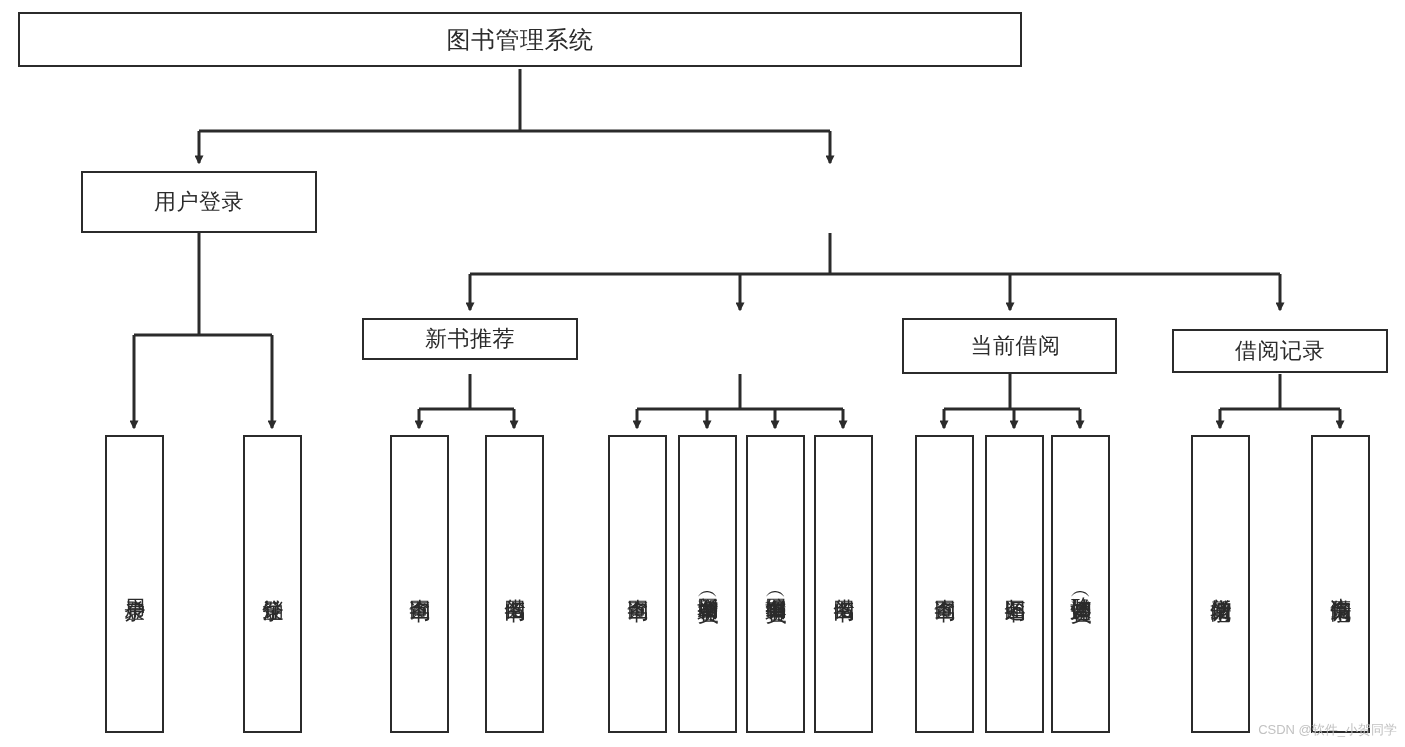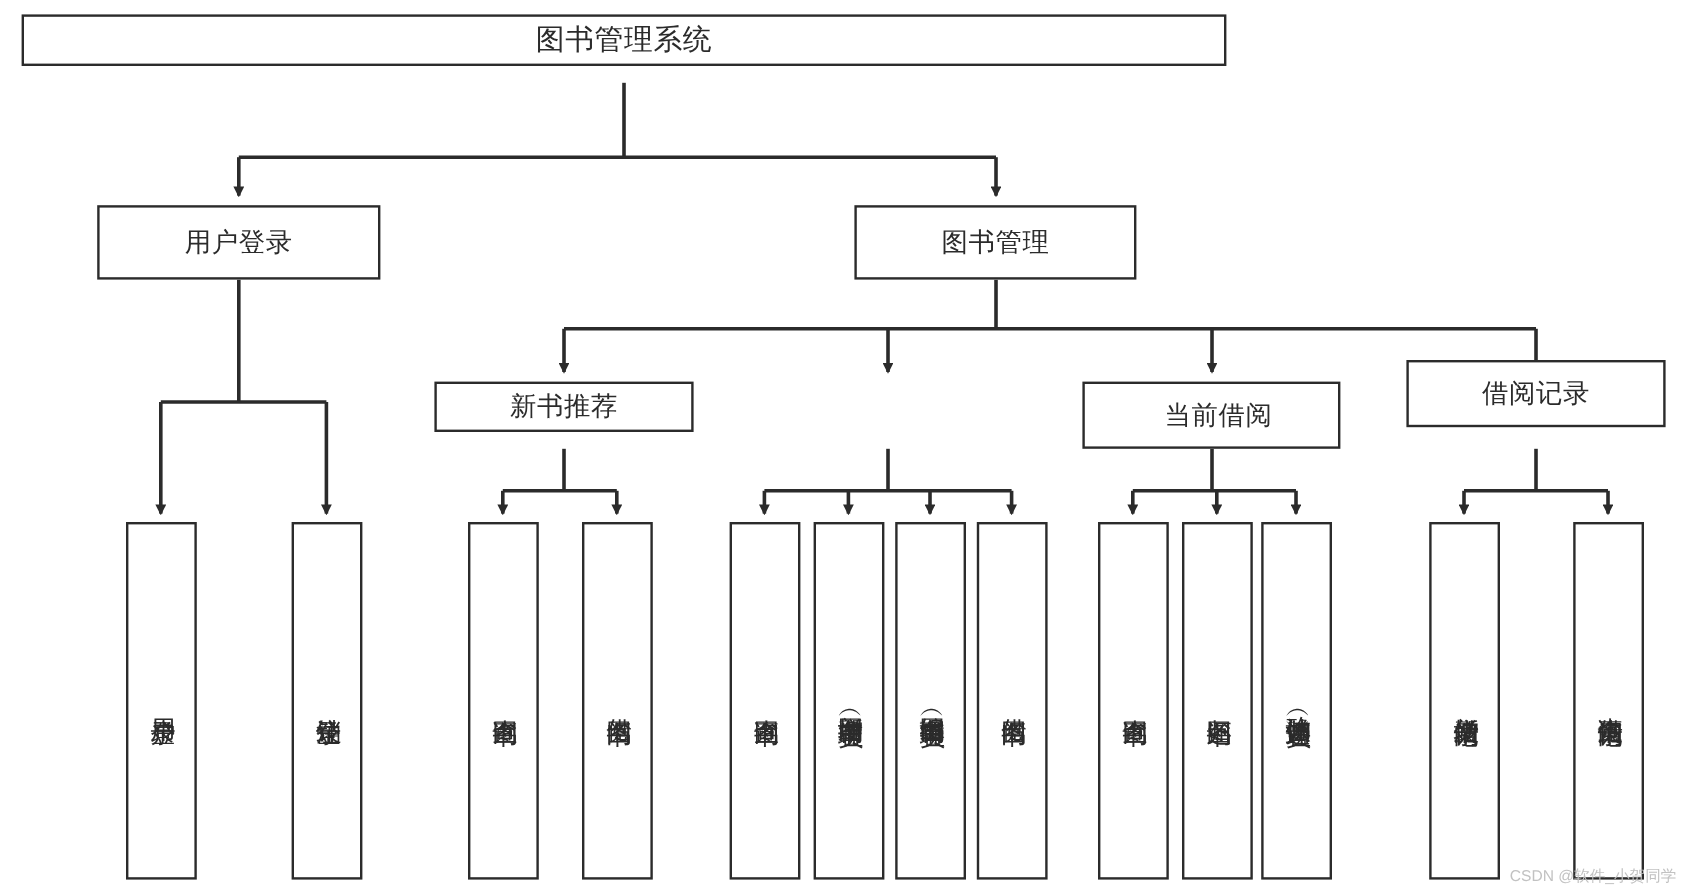--- a/index.html
+++ b/index.html
@@ -127,38 +127,35 @@
     </g>
 
     <g stroke="#2b2b2b" stroke-width="3" fill="none">
       <path d="M1280,374 L1280,409"></path>
       <path d="M1220,409 L1340,409"></path>
       <path d="M1220,409 L1220,428" marker-end="url(#arrowhead)"></path>
       <path d="M1340,409 L1340,428" marker-end="url(#arrowhead)"></path>
     </g>
   </svg>
 
-  <div class="node-box title-box" style="left: 18px; top: 12px; width: 1004px; height: 43px; border-color: rgb(43, 43, 43); background: rgb(255, 255, 255);">
+  <div class="node-box title-box" style="left: 18px; top: 12px; width: 1004px; height: 55px; border-color: rgb(43, 43, 43); background: rgb(255, 255, 255);">
     <span class="node-label-h" style="color: rgb(43, 43, 43);">图书管理系统</span>
   </div>
 
   <div class="node-box" style="left: 81px; top: 171px; width: 236px; height: 62px; border-color: rgb(43, 43, 43); background: rgb(255, 255, 255);">
     <span class="node-label-h" style="color: rgb(43, 43, 43);">用户登录</span>
-  </div>
-  <div class="node-box" style="left: 712px; top: 171px; width: 235px; height: 62px; border-color: rgb(43, 43, 43); background: rgb(255, 255, 255);">
-    <span class="node-label-h" style="color: rgb(43, 43, 43);">图书管理</span>
   </div>
 
   <div class="node-box" style="left: 362px; top: 318px; width: 216px; height: 42px; border-color: rgb(43, 43, 43); background: rgb(255, 255, 255);">
     <span class="node-label-h" style="color: rgb(43, 43, 43);">新书推荐</span>
   </div>
   <div class="node-box" style="left: 902px; top: 318px; width: 215px; height: 56px; border-color: rgb(43, 43, 43); background: rgb(255, 255, 255); padding-left: 12px;">
     <span class="node-label-h" style="color: rgb(43, 43, 43);">当前借阅</span>
   </div>
-  <div class="node-box" style="left: 1172px; top: 300px; width: 216px; height: 56px; border-color: rgb(43, 43, 43); background: rgb(255, 255, 255);">
+  <div class="node-box" style="left: 1172px; top: 329px; width: 216px; height: 44px; border-color: rgb(43, 43, 43); background: rgb(255, 255, 255);">
     <span class="node-label-h" style="color: rgb(43, 43, 43);">借阅记录</span>
   </div>
 
   <div class="node-box" style="left: 105px; top: 435px; width: 59px; height: 298px; border-color: rgb(43, 43, 43); background: rgb(255, 255, 255);">
     <span class="node-label-v" style="color: rgb(43, 43, 43);">用户登录</span>
   </div>
   <div class="node-box" style="left: 243px; top: 435px; width: 59px; height: 298px; border-color: rgb(43, 43, 43); background: rgb(255, 255, 255);">
     <span class="node-label-v" style="color: rgb(43, 43, 43);">注销登录</span>
   </div>
   <div class="node-box" style="left: 390px; top: 435px; width: 59px; height: 298px; border-color: rgb(43, 43, 43); background: rgb(255, 255, 255);">

